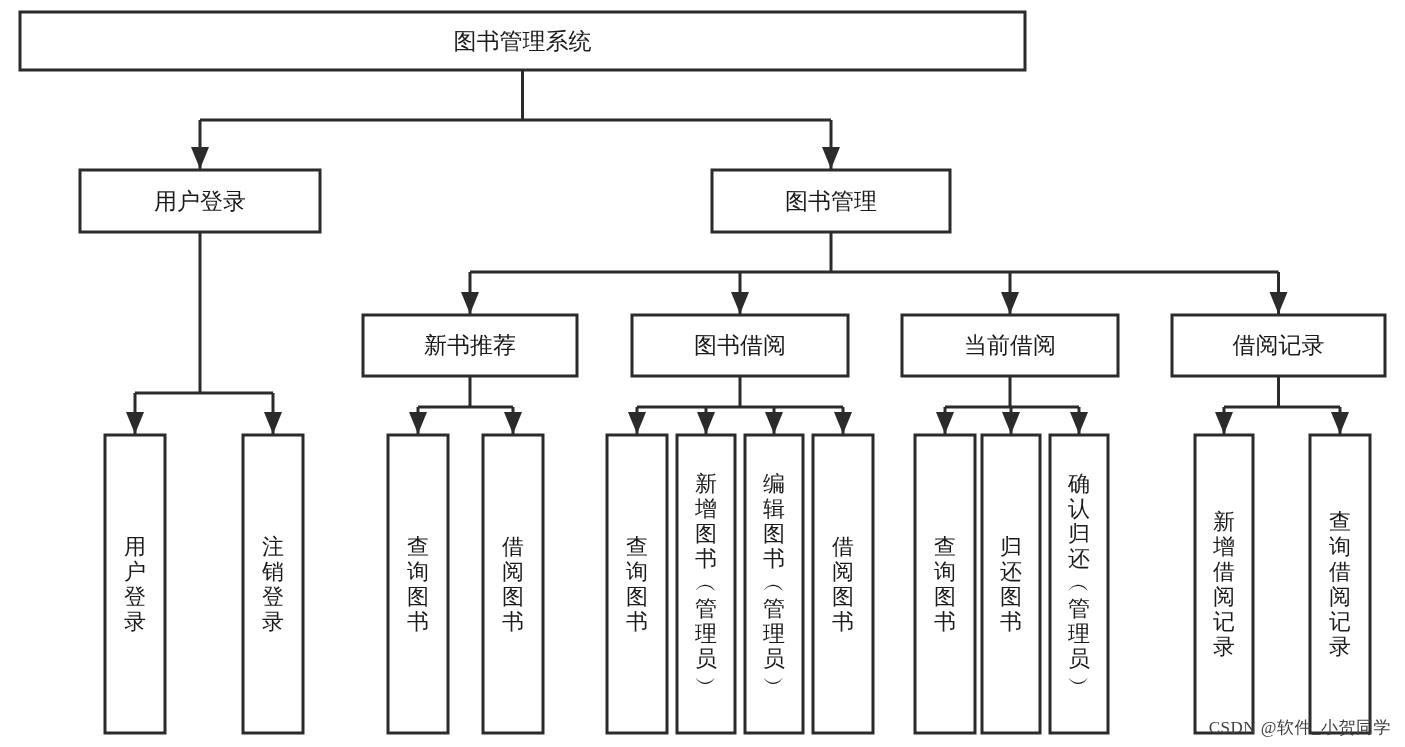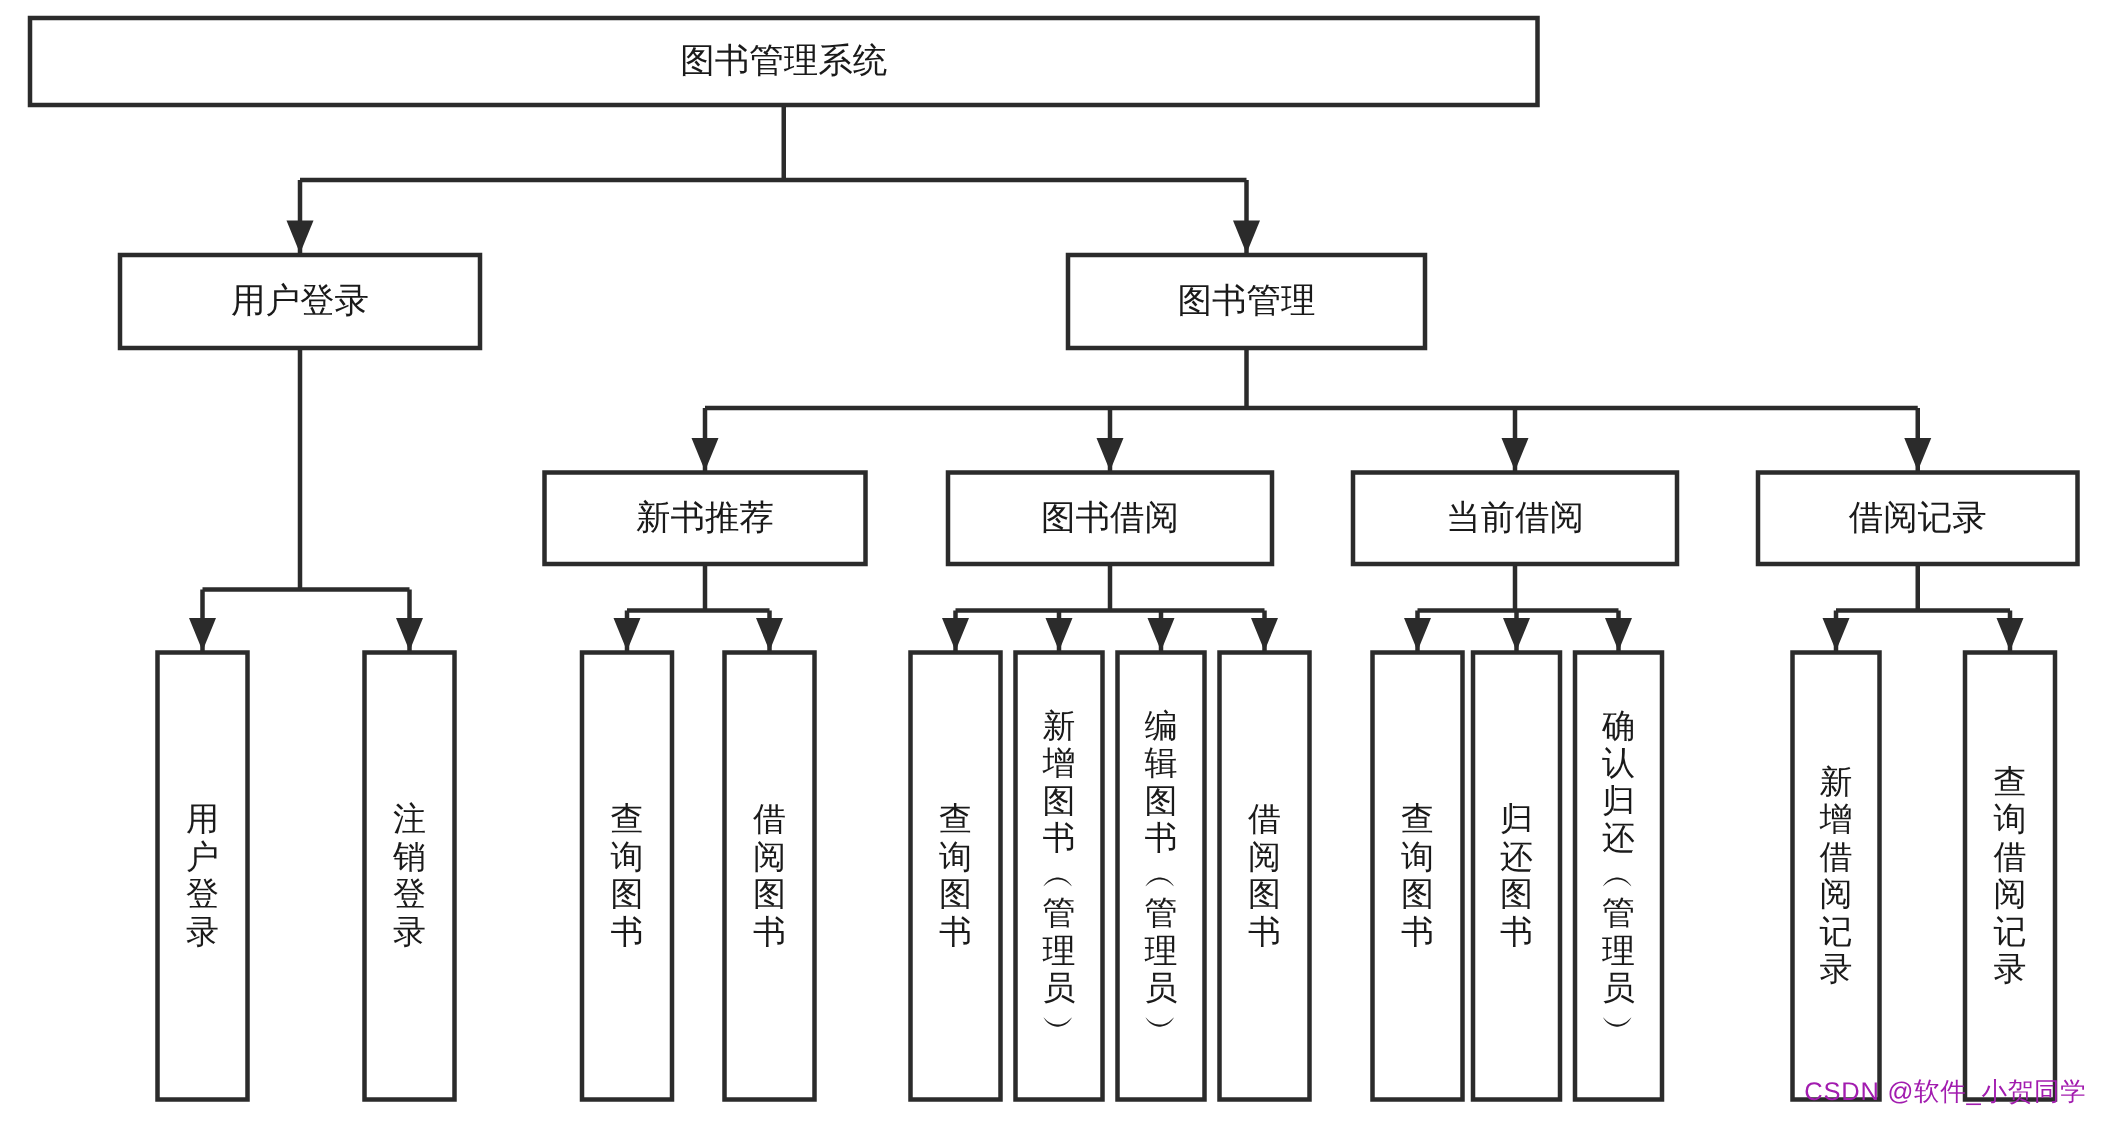--- a/index.html
+++ b/index.html
@@ -50,23 +50,23 @@
   .node-label-v {
     font-family: "DejaVu Sans", "Liberation Sans", sans-serif;
     font-size: 22px;
     fill: #1a1a1a;
     text-anchor: middle;
   }
   .watermark-text {
     position: absolute;
     right: 14px;
     bottom: 8px;
-    font-family: Liberation Sans, sans-serif;
+    font-family: Liberation Serif, serif;
     font-size: 17px;
-    color: #a21caf;
+    color: #404040;
     letter-spacing: 0.5px;
     white-space: nowrap;
     pointer-events: none;
   }
 </style>
 </head>
 <body>
 
 <div id="diagram-root">
 

